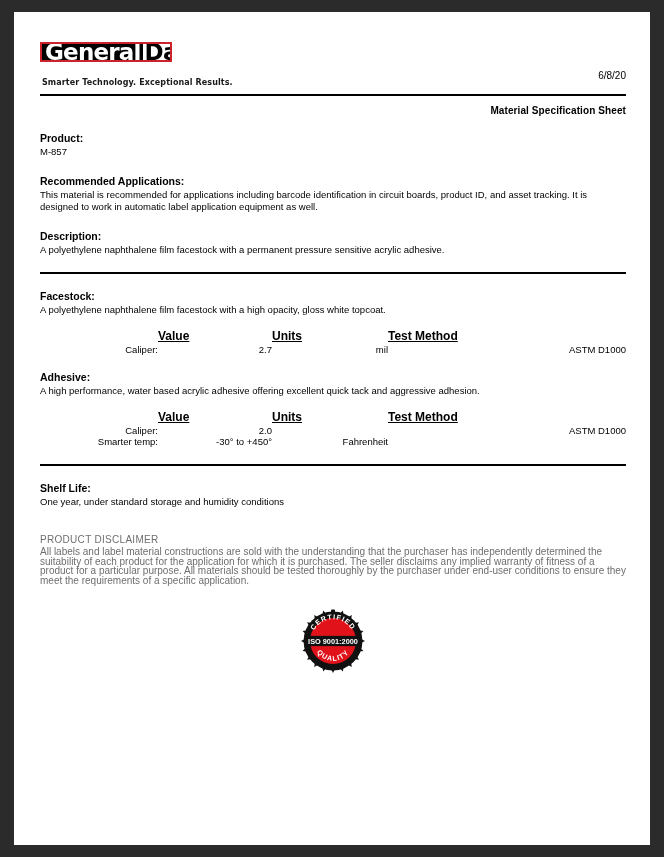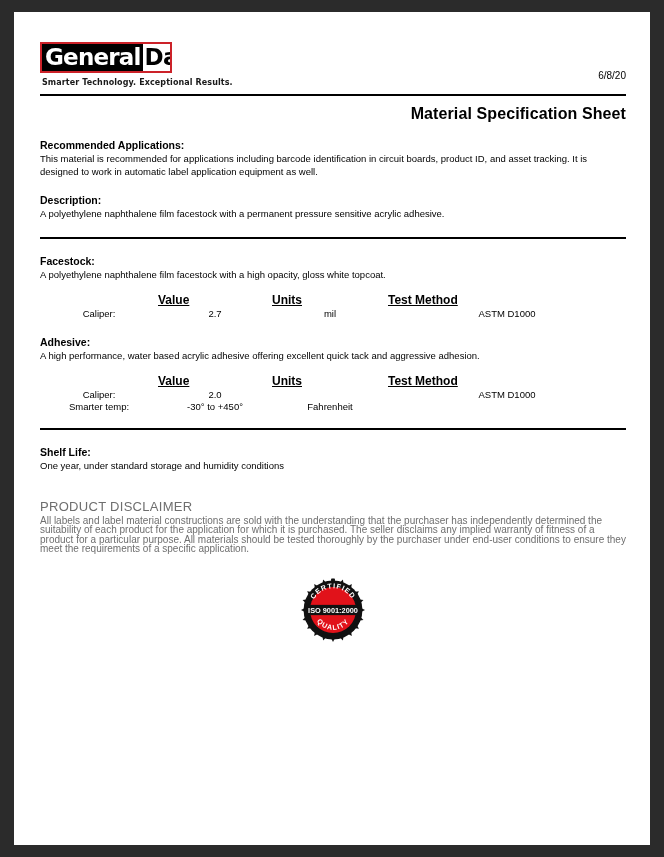--- a/index.html
+++ b/index.html
@@ -34,21 +34,21 @@
     height: 62px;
   }
   .logo-box {
     position: absolute;
     left: 0;
     top: 10px;
     border: 2px solid #cc2229;
     background: #ffffff;
     padding: 0;
     width: 132px;
-    height: 31px;
+    height: 20px;
     box-sizing: border-box;
     overflow: hidden;
   }
   .logo-inner {
     display: flex;
     height: 100%;
     align-items: stretch;
   }
   .logo-general {
     background: #000000;
@@ -93,21 +93,21 @@
     color: #000000;
   }
   .rule-thick {
     border-top: 2px solid #000000;
     margin: 0;
     height: 0;
     font-size: 0;
   }
   .doc-title {
     text-align: right;
-    font-size: 16px;
+    font-size: 10px;
     font-weight: bold;
     color: #000000;
     margin-top: 9px;
     letter-spacing: 0.1px;
   }
 
   
   .section {
     margin-top: 16px;
   }
@@ -138,37 +138,37 @@
     color: #000000;
   }
   .spec-table th {
     text-align: left;
     font-weight: bold;
     text-decoration: underline;
     padding: 0 0 1px 0;
     font-size: 12px;
   }
   .spec-table td {
-    text-align: center;
+    text-align: right;
     padding: 0;
     line-height: 11.5px;
     font-weight: normal;
   }
   .col-label { width: 118px; }
   .col-value { width: 114px; }
   .col-units { width: 116px; }
   .col-test  { width: auto; }
   .th-blank { text-decoration: none; }
 
   
   .disclaimer {
     margin-top: 26px;
   }
   .disclaimer-title {
-    font-size: 13px;
+    font-size: 10px;
     color: #6e6e6e;
     letter-spacing: 0.3px;
     margin-bottom: 2px;
   }
   .disclaimer-body {
     font-size: 10px;
     color: #6e6e6e;
     line-height: 9.6px;
   }
 
@@ -199,20 +199,24 @@
         </div>
       </div>
       <div class="logo-tagline">Smarter Technology. Exceptional Results.</div>
       <div class="header-date">6/8/20</div>
     </div>
 
     <div class="rule-thick"></div>
 
     <div class="doc-title">Material Specification Sheet</div>
 
+    <div class="section">
+      <div class="section-heading">Product:</div>
+      <div class="section-body">M-857</div>
+    </div>
 
     <div class="section">
       <div class="section-heading">Recommended Applications:</div>
       <div class="section-body">This material is recommended for applications including barcode identification in circuit boards, product ID, and asset tracking. It is designed to work in automatic label application equipment as well.</div>
     </div>
 
     <div class="section">
       <div class="section-heading">Description:</div>
       <div class="section-body">A polyethylene naphthalene film facestock with a permanent pressure sensitive acrylic adhesive.</div>
     </div>

